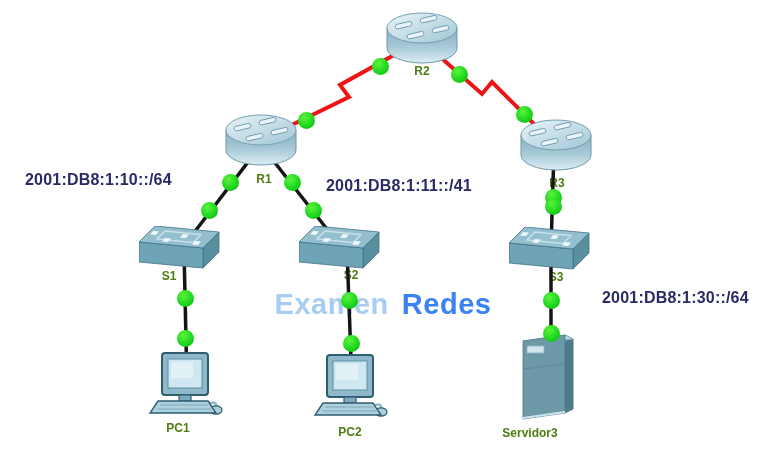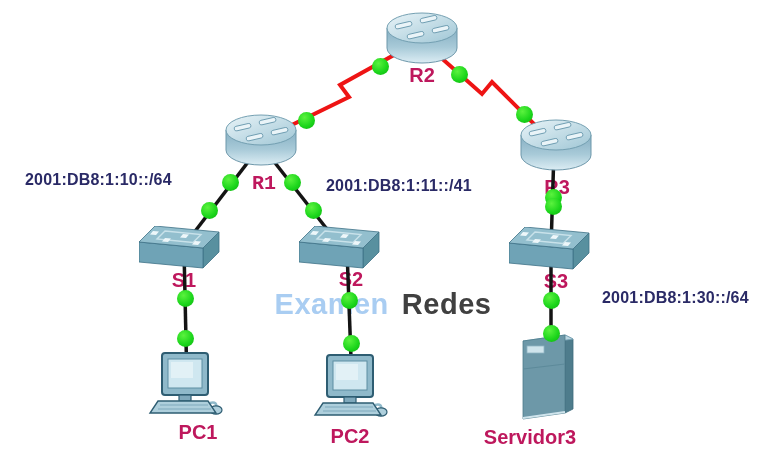--- a/index.html
+++ b/index.html
@@ -4,24 +4,24 @@
 <style>
   html,body{margin:0;padding:0;background:#fff;}
   .canvas{
     position:relative;width:768px;height:463px;background:#ffffff;overflow:hidden;
     font-family:"Liberation Sans","DejaVu Sans",sans-serif;
   }
   
   .wm{position:absolute;left:383px;top:290px;transform:translateX(-50%);text-align:center;line-height:1;white-space:nowrap;}
   .wm-title{font-size:29px;font-weight:800;letter-spacing:0.5px;}
   .wm-title .p1{color:#a9cdf2;}
-  .wm-title .p2{color:#404040;margin-left:13px;}
+  .wm-title .p2{color:#3b82f6;margin-left:13px;}
   .wm-sub{margin-top:3px;font-size:12.5px;font-weight:800;letter-spacing:3.5px;color:#f09a9a;}
   
-  .dev-label{position:absolute;transform:translateX(-50%);font-size:20px;font-weight:600;color:#be185d;white-space:nowrap;}
+  .dev-label{position:absolute;transform:translateX(-50%);font-size:12px;font-weight:600;color:#4d7c0f;white-space:nowrap;}
   .note{position:absolute;font-size:16px;font-weight:600;color:#2a2a66;letter-spacing:0.2px;white-space:nowrap;}
   
   svg.links{position:absolute;left:0;top:0;}
   .eth{stroke:#141414;stroke-width:3.5;}
   .ser{stroke:#ee1414;stroke-width:4;fill:none;}
   
   .device{position:absolute;}
   
   .dot{position:absolute;width:17px;height:17px;border-radius:50%;
        background:radial-gradient(circle at 38% 32%, #5bf23e, #1bd51b 58%, #0fae0f 100%);}
@@ -29,26 +29,26 @@
 </head>
 <body>
 
 <div class="canvas">
 
   <div class="wm">
     <div class="wm-title"><span class="p1">Examen</span><span class="p2">Redes</span></div>
   </div>
 
   <div class="dev-label" style="left:422px;top:64px;">R2</div>
-  <div class="dev-label" style="left:264px;top:172px;font-family:Liberation Mono, monospace;">R1</div>
+  <div class="dev-label" style="left:264px;top:172px;">R1</div>
   <div class="dev-label" style="left:557px;top:176px;">R3</div>
-  <div class="dev-label" style="left:184px;top:269px;">S1</div>
+  <div class="dev-label" style="left:169px;top:269px;">S1</div>
   <div class="dev-label" style="left:351px;top:268px;">S2</div>
   <div class="dev-label" style="left:556px;top:270px;">S3</div>
-  <div class="dev-label" style="left:198px;top:421px;">PC1</div>
+  <div class="dev-label" style="left:178px;top:421px;">PC1</div>
   <div class="dev-label" style="left:350px;top:425px;">PC2</div>
   <div class="dev-label" style="left:530px;top:426px;">Servidor3</div>
 
   <div class="note" style="left:25px;top:171px;">2001:DB8:1:10::/64</div>
   <div class="note" style="left:326px;top:177px;">2001:DB8:1:11::/41</div>
   <div class="note" style="left:602px;top:289px;">2001:DB8:1:30::/64</div>
 
   <svg class="links" width="768" height="463">
 
     <polyline class="ser" points="261,140 349,97 340,85 421,40"></polyline>

